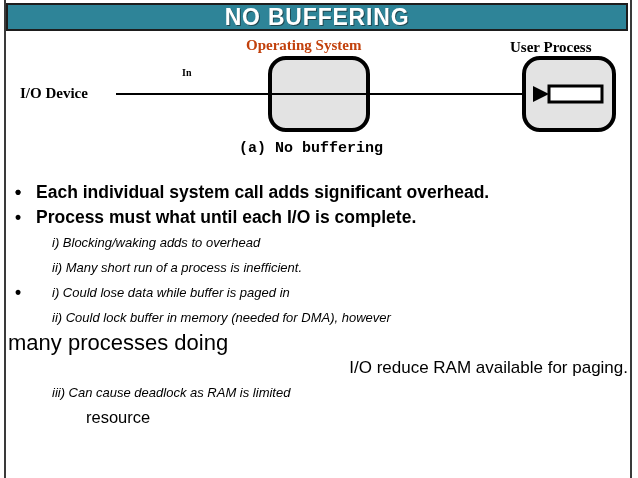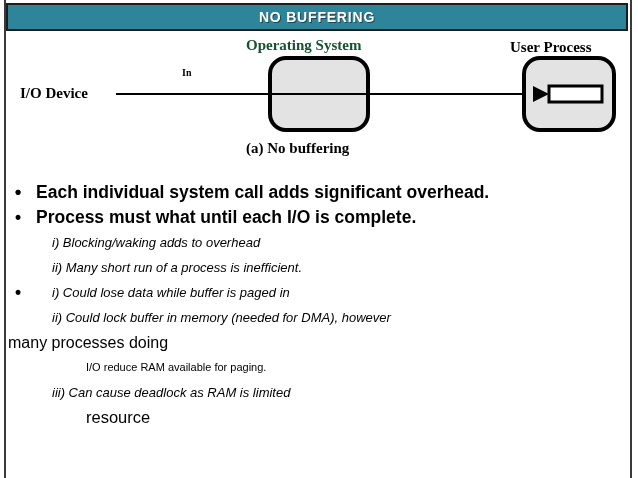--- a/index.html
+++ b/index.html
@@ -44,21 +44,21 @@
     height: 28px;
     background: #2e8498;
     border: 2px solid #1d1d1d;
     box-sizing: border-box;
     display: flex;
     align-items: center;
     justify-content: center;
   }
   .titlebar .title-text {
     color: #ffffff;
-    font-size: 14px;
+    font-size: 23px;
     font-weight: bold;
     letter-spacing: 0.8px;
     text-shadow: 1px 1px 0 rgba(20,20,20,0.55);
     white-space: nowrap;
   }
 
   
   .diagram {
     position: absolute;
     left: 6px;
@@ -95,30 +95,31 @@
     line-height: 25px;
   }
   .line.sub {
     font-size: 13px;
     font-weight: normal;
     line-height: 25px;
     padding-left: 44px;
     font-style: italic;
   }
   .line.flush {
-    font-size: 16px;
+    font-size: 22px;
     font-weight: normal;
     line-height: 25px;
     padding-left: 0px;
   }
   .line.deep {
-    font-size: 11px;
+    font-size: 17px;
     font-weight: normal;
     line-height: 25px;
     padding-left: 78px;
+    text-align: right;
   }
   .line.clipped {
     font-size: 16.5px;
     font-weight: normal;
     line-height: 25px;
     padding-left: 78px;
   }
 </style>
 </head>
 <body>
@@ -145,25 +146,25 @@
 
       <polygon points="527,50 543,58 527,66" fill="#000000"></polygon>
 
       <rect x="543" y="50" width="53" height="16" fill="#ffffff" stroke="#000000" stroke-width="3"></rect>
     </svg>
 
     <div style="position:absolute; left:14px; top:49px; font-family:Liberation Serif, serif; font-size:15px; font-weight:bold; color:#000;">I/O Device</div>
 
     <div style="position:absolute; left:176px; top:31px; font-family:'Liberation Serif', serif; font-size:10px; font-weight:bold; color:#000;">In</div>
 
-    <div style="position:absolute; left:240px; top:1px; font-family:'Liberation Serif', serif; font-size:15px; font-weight:bold; color:#14532d;">Operating System</div>
+    <div style="position:absolute; left:240px; top:1px; font-family:'Liberation Serif', serif; font-size:15px; font-weight:bold; color:#c2410c;">Operating System</div>
 
     <div style="position:absolute; left:504px; top:3px; font-family:'Liberation Serif', serif; font-size:15px; font-weight:bold; color:#000;">User Process</div>
 
-    <div style="position:absolute; left:240px; top:104px; font-family:Liberation Serif, serif; font-size:15px; font-weight:bold; color:#000;">(a) No buffering</div>
+    <div style="position:absolute; left:233px; top:104px; font-family:Liberation Mono, monospace; font-size:15px; font-weight:bold; color:#000;">(a) No buffering</div>
   </div>
 
   <div class="bodytext">
 
     <div class="line bullet">
       <span class="dot">•</span>
     </div>
 
     <div class="line bullet">
       <span class="dot">•</span>

